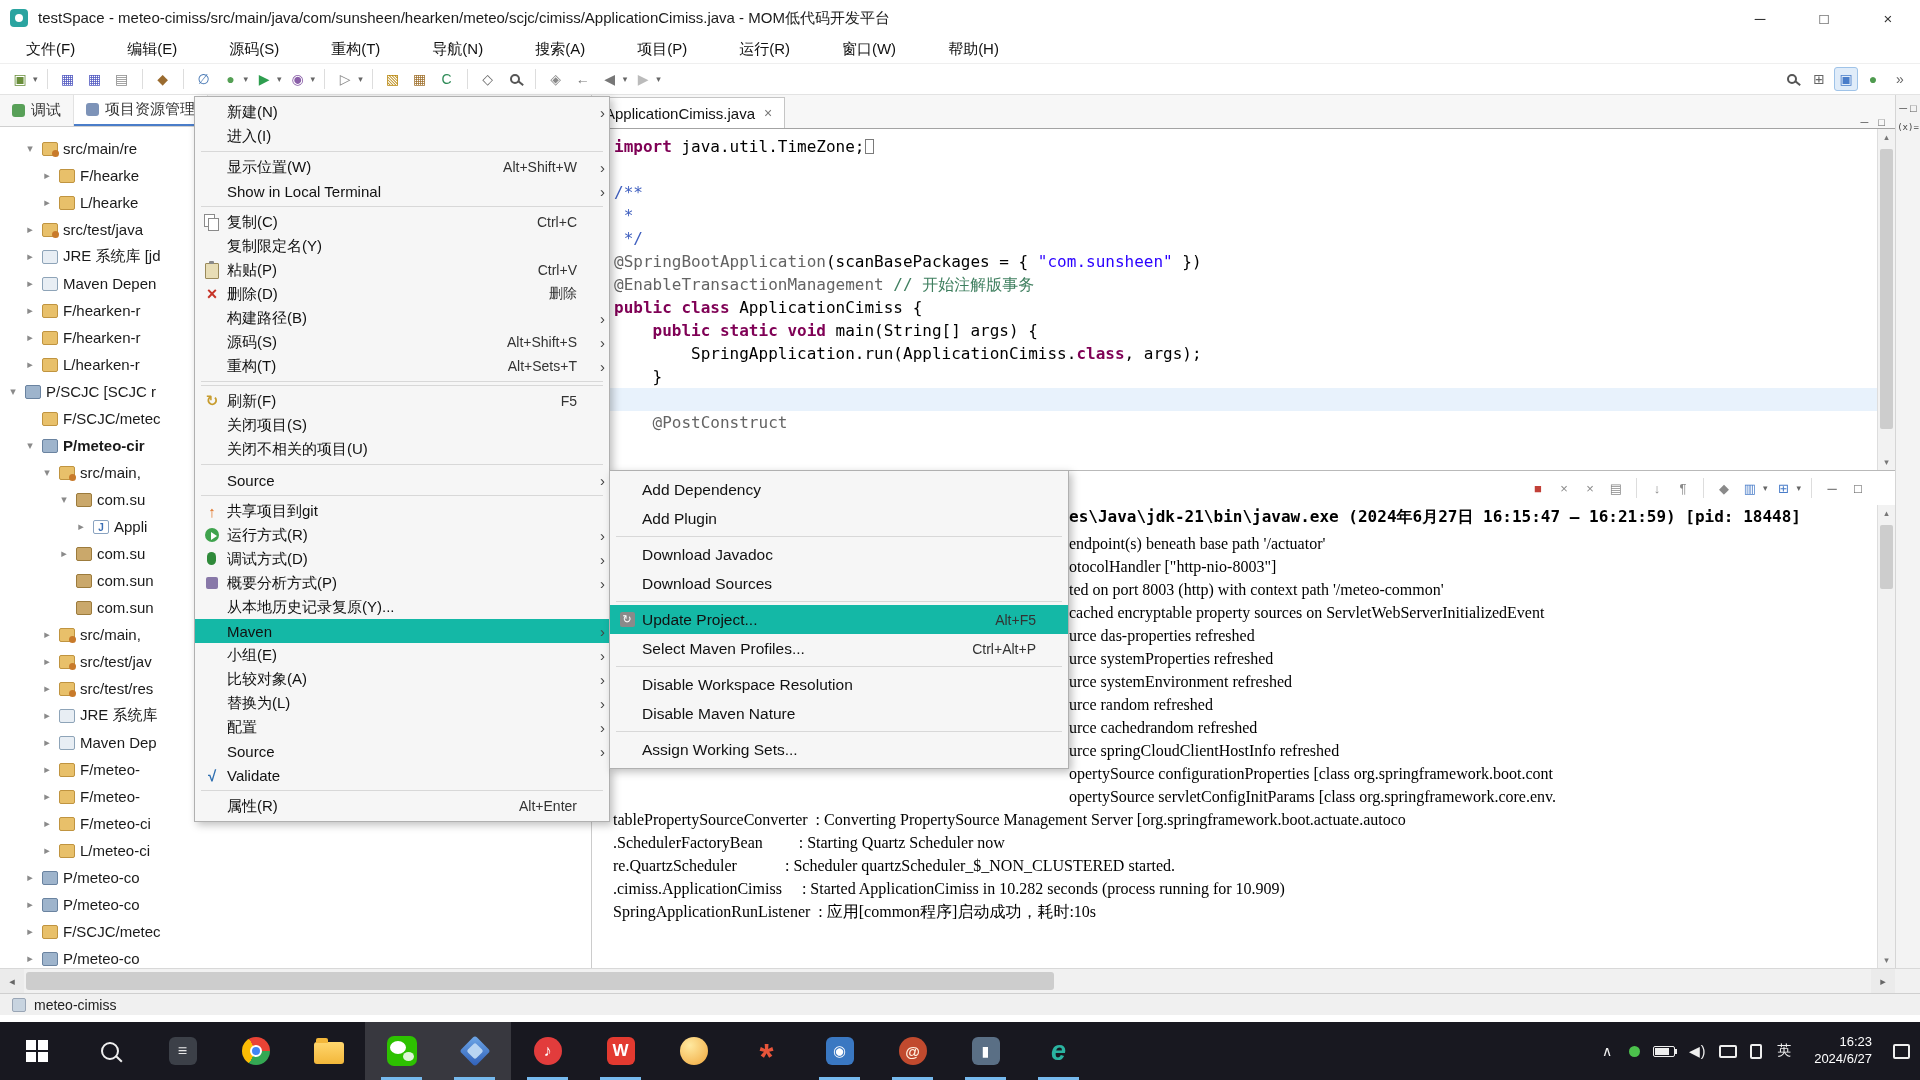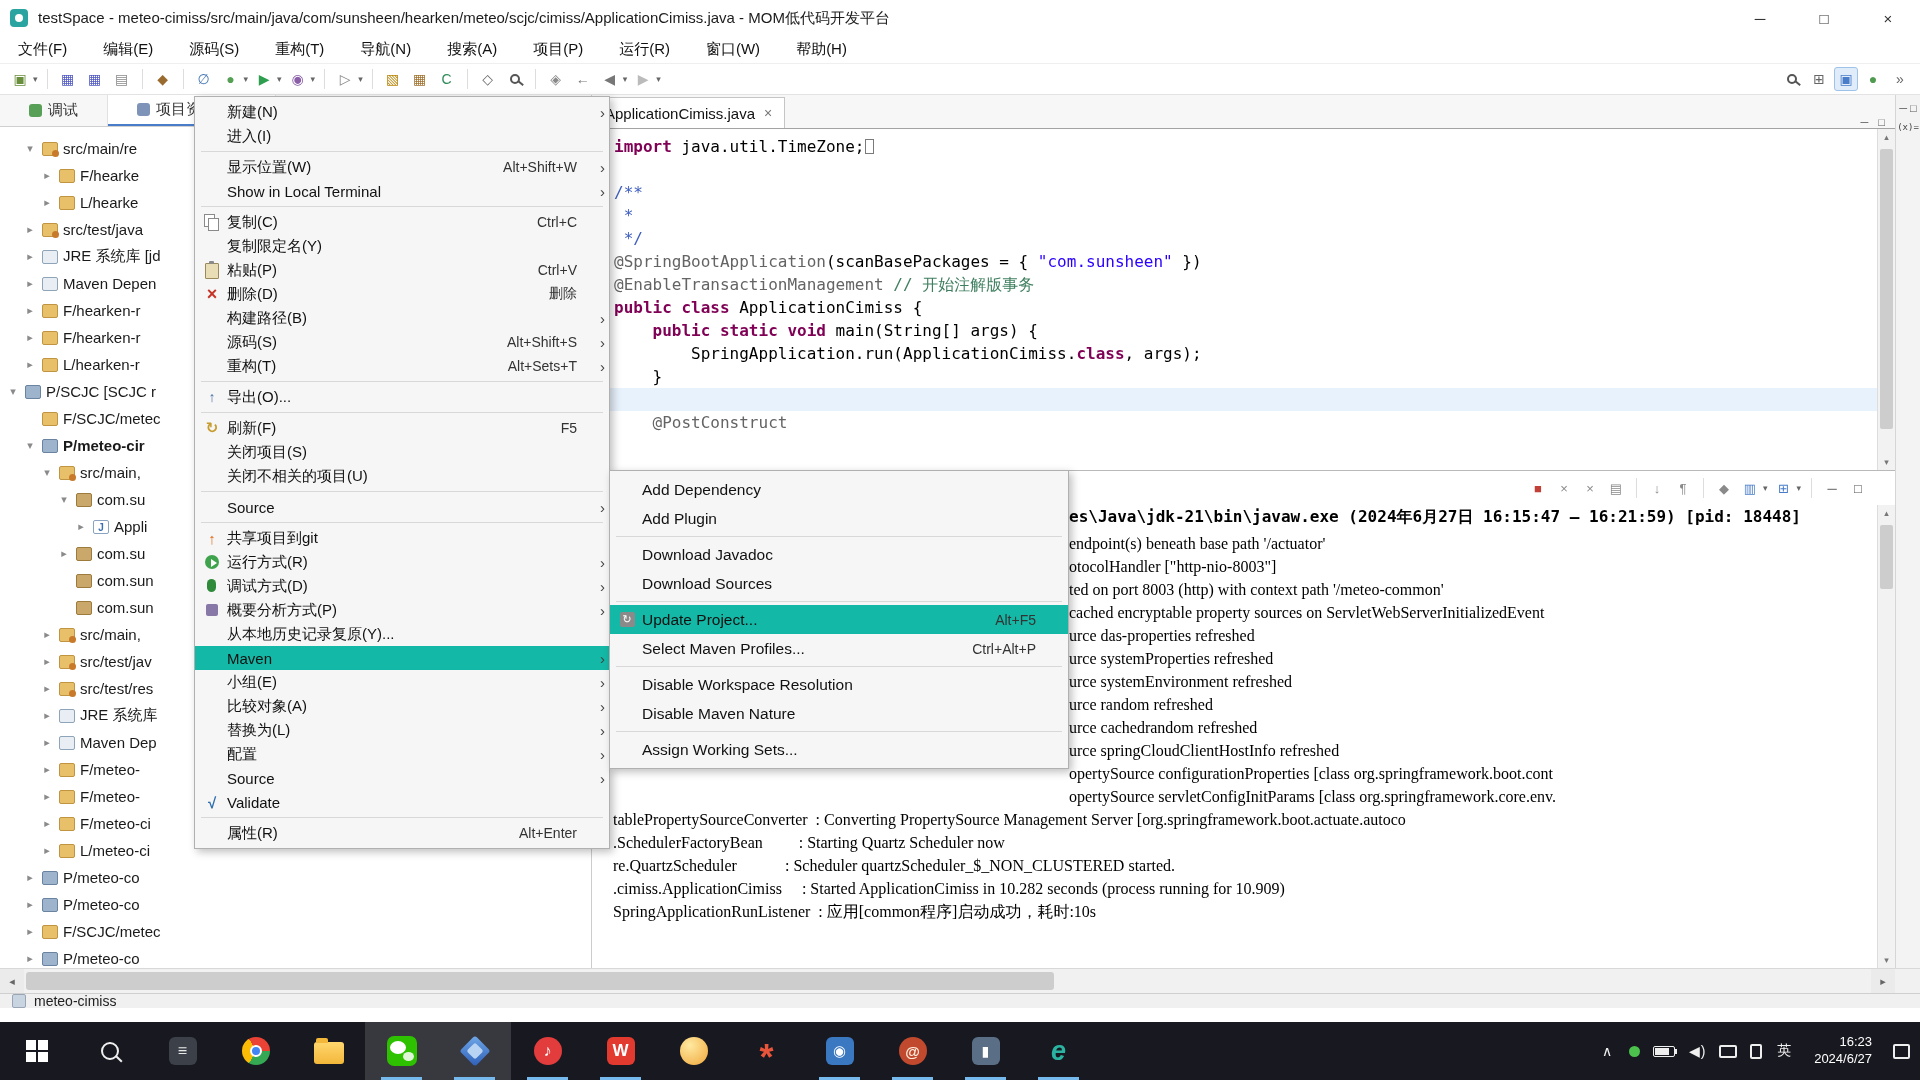--- a/index.html
+++ b/index.html
@@ -9,36 +9,36 @@
   
   #titlebar{position:absolute;left:0;top:0;right:0;height:36px;background:#fff;display:flex;align-items:center}
   .app-icon{width:18px;height:18px;margin-left:10px;border-radius:4px;background:#2aa4a0;position:relative;flex:none}
   .app-icon::after{content:"";position:absolute;inset:5px;background:#fff;border-radius:50%}
   .title-text{margin-left:10px;font-size:15px;color:#1c1c1c;white-space:nowrap}
   .win-controls{margin-left:auto;display:flex;height:100%}
   .wc{width:64px;display:flex;align-items:center;justify-content:center;font-size:15px;color:#333}
 
   
   #menubar{position:absolute;top:36px;left:0;right:0;height:28px;background:#fff;display:flex;align-items:center;font-size:15px;border-bottom:1px solid #efefef}
-  .mb-item{padding:0 18px;height:100%;display:flex;align-items:center;color:#111}
+  .mb-item{padding:0 26px;height:100%;display:flex;align-items:center;color:#111}
 
   
   #toolbar{position:absolute;top:64px;left:0;right:0;height:31px;background:#fff;border-bottom:1px solid #e3e3e3;display:flex;align-items:center;justify-content:space-between;padding:0 8px}
   .tb-left,.tb-right{display:flex;align-items:center;gap:3px}
   .tb-ic{width:24px;height:24px;display:flex;align-items:center;justify-content:center;font-size:14px;border-radius:3px}
   .tb-ic.active{background:#e0ecf9;border:1px solid #9fc3e8}
   .dd{font-size:9px;color:#666;margin:0 1px 0 -2px}
   .tb-sep{width:1px;height:20px;background:#ddd;margin:0 5px}
   .lens{width:10px;height:10px;border:2px solid #555;border-radius:50%;position:relative;display:inline-block}
   .lens::after{content:"";position:absolute;width:7px;height:2px;background:#555;right:-6px;bottom:-2px;transform:rotate(40deg)}
 
   
   #explorer{position:absolute;left:0;top:95px;width:592px;bottom:112px;background:#fff;border-right:1px solid #ccc;overflow:hidden}
   .view-tabs{height:32px;display:flex;align-items:flex-end;background:#f7f7f7;border-bottom:1px solid #d0d0d0}
-  .vtab{height:32px;display:flex;align-items:center;gap:6px;padding:0 29px;font-size:15px;color:#333;border-right:1px solid #e2e2e2}
+  .vtab{height:32px;display:flex;align-items:center;gap:6px;padding:0 12px;font-size:15px;color:#333;border-right:1px solid #e2e2e2}
   .vtab.active{background:#fff;border-top:1px solid #c8c8c8;border-bottom:2px solid #4a7dc9}
   .vtab-ic{width:13px;height:13px;border-radius:3px;flex:none}
   .ic-debugview{background:#58a058}
   .ic-projview{background:#7d93b8}
   .tree{padding-top:8px;font-size:15px;white-space:nowrap}
   .tree-row{height:27px;display:flex;align-items:center;gap:5px}
   .tree-row.bold .tl{font-weight:bold}
   .tw{width:14px;color:#8a8a8a;font-size:11px;text-align:center;flex:none}
   .ti{width:16px;height:14px;flex:none;border-radius:2px;font-size:10px;text-align:center;line-height:13px}
   .ti-folder{background:#e8c06a;border:1px solid #c09440}
@@ -91,21 +91,21 @@
   .rs-ic{font-size:11px;color:#555;line-height:1}
   .rs-var{font-size:9px;color:#444;font-family:"DejaVu Sans Mono",monospace}
 
   
   #hscroll{position:absolute;left:0;right:0;top:968px;height:25px;background:#f1f1f1;border-top:1px solid #d8d8d8}
   .hs-btn{position:absolute;top:0;bottom:0;width:24px;display:flex;align-items:center;justify-content:center;color:#666;font-size:11px;background:#ebebeb}
   .hs-btn.left{left:0}.hs-btn.left::before{content:"◂"}
   .hs-btn.right{right:25px}.hs-btn.right::before{content:"▸"}
   .hs-thumb{position:absolute;left:26px;width:1028px;top:3px;bottom:3px;background:#cdcdcd;border-radius:3px}
 
-  #statusbar{position:absolute;left:0;right:0;top:993px;height:15px;background:#f0f0f0;border-top:1px solid #cfcfcf;display:flex;align-items:center;gap:8px;padding-left:12px;font-size:14px;color:#222}
+  #statusbar{position:absolute;left:0;right:0;top:993px;height:22px;background:#f0f0f0;border-top:1px solid #cfcfcf;display:flex;align-items:center;gap:8px;padding-left:12px;font-size:14px;color:#222}
   .sb-ic{width:14px;height:14px;background:#c8d4e0;border:1px solid #99a5b5;border-radius:2px}
 
   #taskbar{position:absolute;left:0;right:0;top:1022px;height:58px;background:#181820;display:flex;align-items:stretch;justify-content:space-between;z-index:90}
   .tb-apps{display:flex;align-items:stretch}
   .tb-btn{width:73px;display:flex;align-items:center;justify-content:center;position:relative}
   .tb-btn.active{background:rgba(255,255,255,.14)}
   .tb-btn.running::after{content:"";position:absolute;bottom:0;left:16px;right:16px;height:3px;background:#76b9ed}
   .app-ic{display:flex;align-items:center;justify-content:center;font-weight:bold}
   .ai-start{width:24px;height:24px;position:relative}
   .ai-start::before{content:"";position:absolute;left:1px;top:1px;width:10px;height:10px;background:#fff;box-shadow:12px 0 0 #fff,0 12px 0 #fff,12px 12px 0 #fff}
@@ -640,26 +640,20 @@
       <span class="mi-shortcut" data-name="menu-item-shortcut">Alt+Shift+S</span>
       <span class="mi-arrow" data-name="submenu-arrow-icon">›</span>
     </div>
     <div class="menu-item" data-name="menu-item">
       <span class="mi" data-name="menu-icon-slot"></span>
       <span class="mi-label" data-name="menu-item-label">重构(T)</span>
       <span class="mi-shortcut" data-name="menu-item-shortcut">Alt+Sets+T</span>
       <span class="mi-arrow" data-name="submenu-arrow-icon">›</span>
     </div>
     <div class="menu-sep" data-name="menu-separator"></div>
-    <div class="menu-item" data-name="menu-item">
-      <span class="mi mi-export" data-name="export-icon"></span>
-      <span class="mi-label" data-name="menu-item-label">导出(O)...</span>
-      <span class="mi-shortcut" data-name="menu-item-shortcut"></span>
-      <span class="mi-arrow" data-name="no-submenu-spacer"></span>
-    </div>
     <div class="menu-sep" data-name="menu-separator"></div>
     <div class="menu-item" data-name="menu-item">
       <span class="mi mi-refresh" data-name="refresh-icon"></span>
       <span class="mi-label" data-name="menu-item-label">刷新(F)</span>
       <span class="mi-shortcut" data-name="menu-item-shortcut">F5</span>
       <span class="mi-arrow" data-name="no-submenu-spacer"></span>
     </div>
     <div class="menu-item" data-name="menu-item">
       <span class="mi" data-name="menu-icon-slot"></span>
       <span class="mi-label" data-name="menu-item-label">关闭项目(S)</span>

